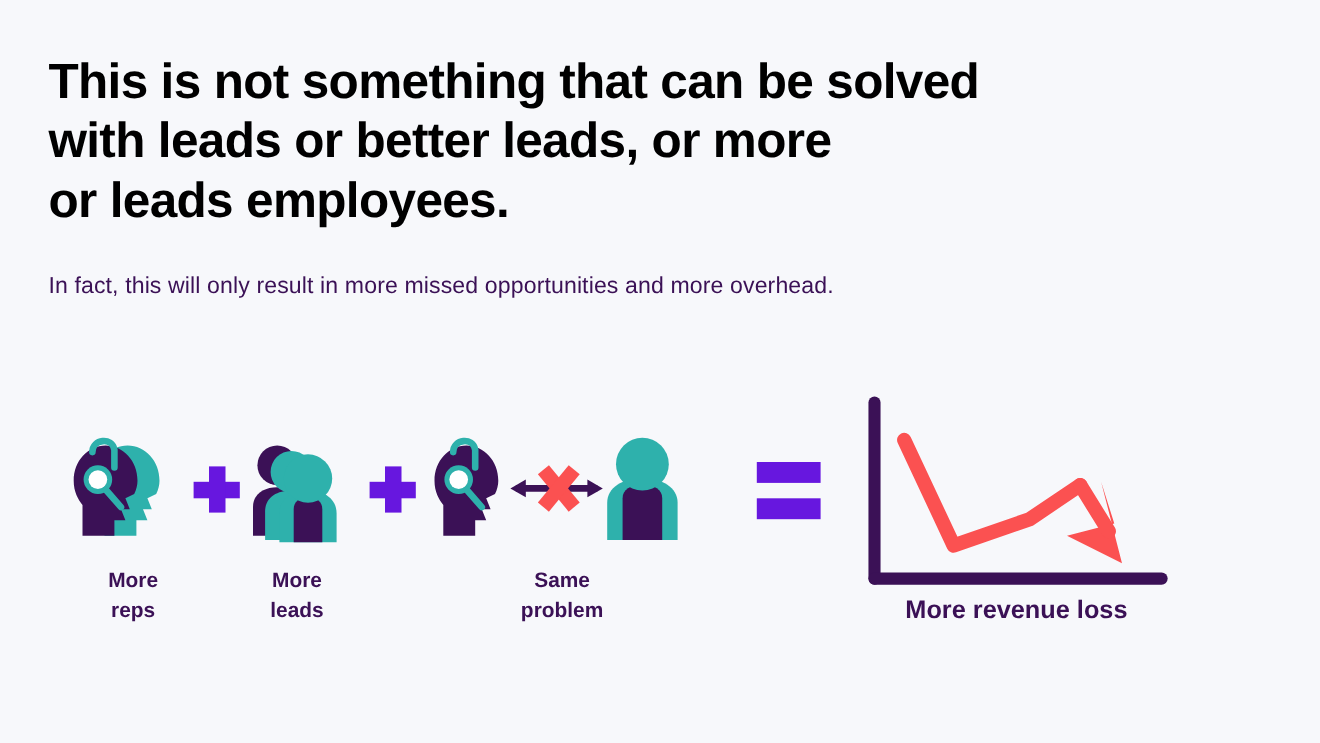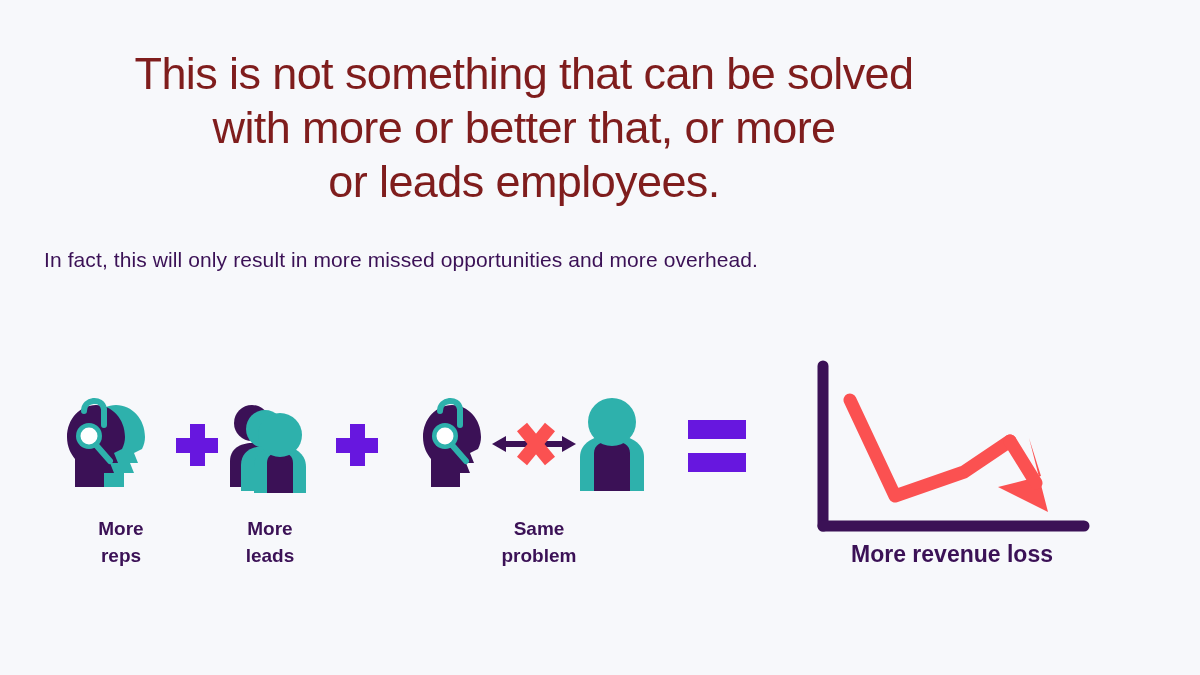--- a/index.html
+++ b/index.html
@@ -17,26 +17,25 @@
 
   
   #headline {
     position: absolute;
     left: 44px;
     top: 47px;
     width: 960px;
   }
   #headline .hl-line {
     font-size: 45px;
-    font-weight: normal;
-    color: #7f1d1d;
+    font-weight: bold;
+    color: #000000;
     letter-spacing: -0.6px;
     line-height: 54px;
     white-space: pre;
-    text-align: center;
   }
   #subtitle {
     position: absolute;
     left: 44px;
     top: 248px;
     font-size: 21px;
     color: #3B1156;
     letter-spacing: 0.1px;
     white-space: pre;
   }
@@ -95,40 +94,40 @@
     width: 58px;
     height: 19px;
     background: #6717DF;
   }
   .equals .eq-bar.top { top: 4px; }
   .equals .eq-bar.bottom { top: 37px; }
 
   
   #chart-block {
     position: absolute;
-    left: 812px;
+    left: 784px;
     top: 360px;
     width: 280px;
   }
   #chart-caption {
     font-size: 23px;
     font-weight: bold;
     color: #3B1156;
     margin-top: 6px;
     text-align: center;
     white-space: pre;
   }
   svg { display: block; }
 </style>
 </head>
 <body>
 
 <div id="headline">
   <div class="hl-line">This is not something that can be solved</div>
-  <div class="hl-line">with more or better that, or more</div>
+  <div class="hl-line">with leads or better leads, or more</div>
   <div class="hl-line">or leads employees.</div>
 </div>
 
 <div id="subtitle">In fact, this will only result in more missed opportunities and more overhead.</div>
 
 <div id="equation">
 
   <div class="group" style="left:58px; top:45px; width:126px;">
     <div class="art">
       <svg width="126" height="110" viewBox="0 0 126 110" aria-hidden="true">
@@ -183,21 +182,21 @@
     </div>
     <div class="caption">More
 leads</div>
   </div>
 
   <div class="op plus" style="left:336px; top:74px;">
     <div class="bar-h"></div>
     <div class="bar-v"></div>
   </div>
 
-  <div class="group" style="left:416px; top:45px; width:246px;">
+  <div class="group" style="left:388px; top:45px; width:246px;">
     <div class="art">
       <svg width="246" height="110" viewBox="0 0 246 110" aria-hidden="true">
 
         <g transform="translate(6,6)" fill="#3B1156">
           <path d="M30 4 C14 4 1 18 1 36 C1 46 5 53 9 58 L9 86 L38 86 L38 72 L48 72 L44 62 L52 62 L48 52 L56 48
                    C58 44 59 40 59 36 C59 18 46 4 30 4 Z"></path>
         </g>
         <path d="M24 16 C24 4 42 2 44 14 L44 30" stroke="#2EB1AC" stroke-width="6" fill="none" stroke-linecap="round"></path>
         <circle cx="29" cy="41" r="13" fill="#2EB1AC"></circle>
         <circle cx="29" cy="41" r="8.5" fill="#FFFFFF"></circle>

